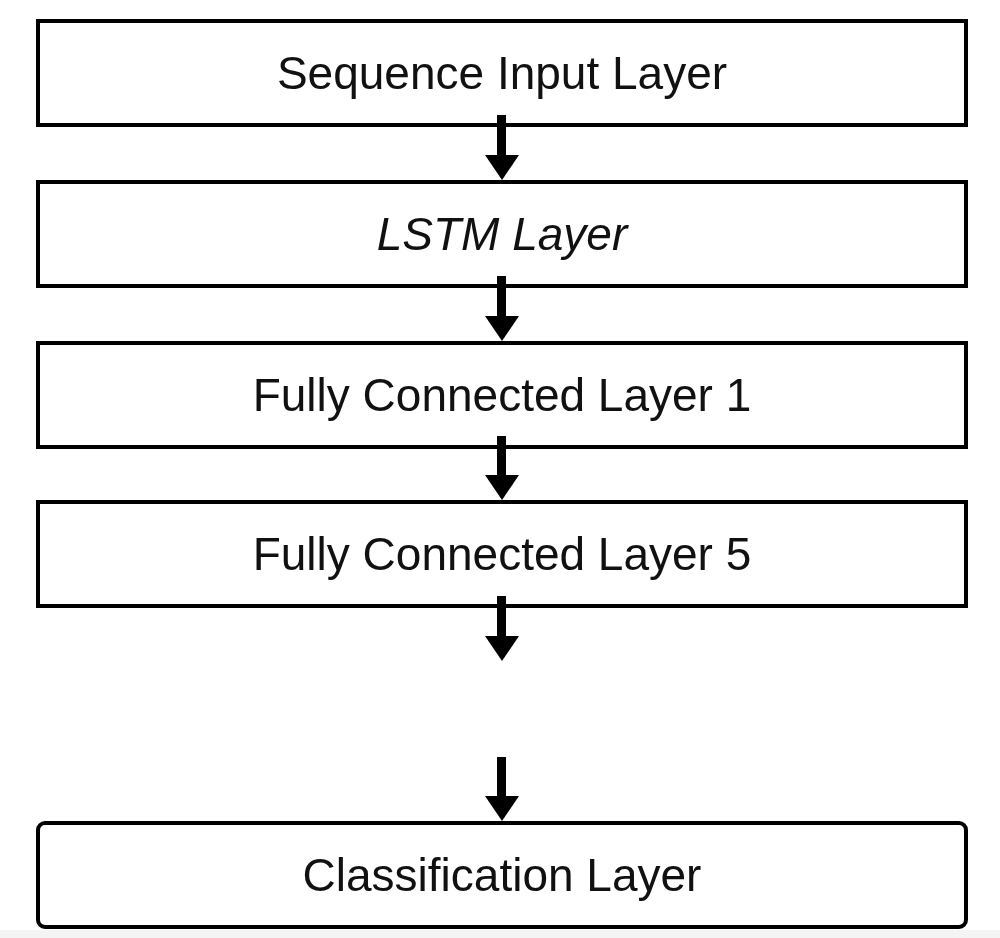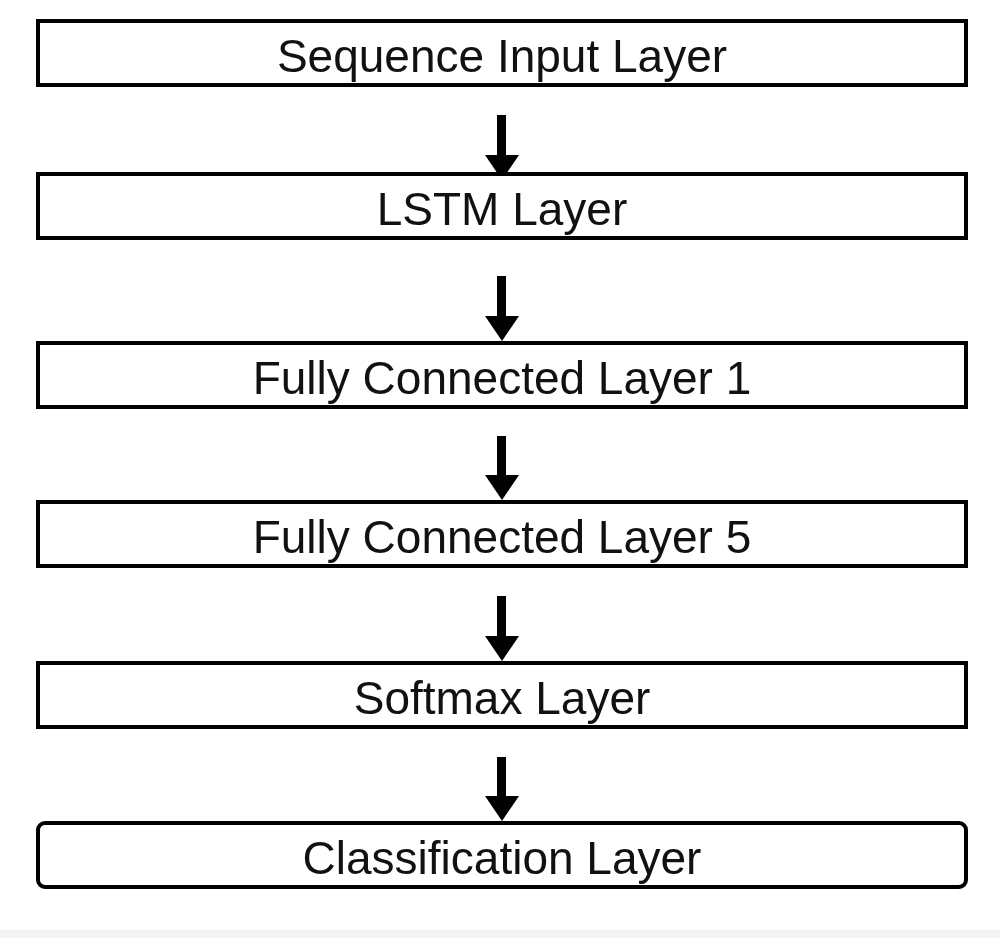--- a/index.html
+++ b/index.html
@@ -12,36 +12,36 @@
     width: 1000px;
     height: 938px;
     background: #ffffff;
     overflow: hidden;
     font-family: "Liberation Sans", "DejaVu Sans", sans-serif;
   }
   .node-box {
     position: absolute;
     left: 36px;
     width: 932px;
-    height: 68px;
+    height: 108px;
     box-sizing: border-box;
     border: 4px solid #000000;
     background: #ffffff;
     display: flex;
-    align-items: flex-end;
+    align-items: center;
     justify-content: center;
   }
   .node-label {
     font-size: 46px;
     color: #111111;
     letter-spacing: 0px;
     white-space: nowrap;
   }
   .box-1 { top: 19px; }
-  .box-2 { top: 172px; }
+  .box-2 { top: 180px; font-style: italic; }
   .box-3 { top: 341px; }
   .box-4 { top: 500px; }
   .box-5 { top: 661px; }
   .box-6 { top: 821px; border-radius: 9px; }
 
   .flow-arrow {
     position: absolute;
     left: 485px;
     width: 34px;
   }
@@ -116,23 +116,20 @@
 
   <div class="node-box box-4">
     <span class="node-label">Fully Connected Layer 5</span>
   </div>
 
   <div class="flow-arrow arrow-4">
     <div class="shaft"></div>
     <div class="head"></div>
   </div>
 
-  <div class="node-box box-5">
-    <span class="node-label">Softmax Layer</span>
-  </div>
 
   <div class="flow-arrow arrow-5">
     <div class="shaft"></div>
     <div class="head"></div>
   </div>
 
   <div class="node-box box-6">
     <span class="node-label">Classification Layer</span>
   </div>
 

